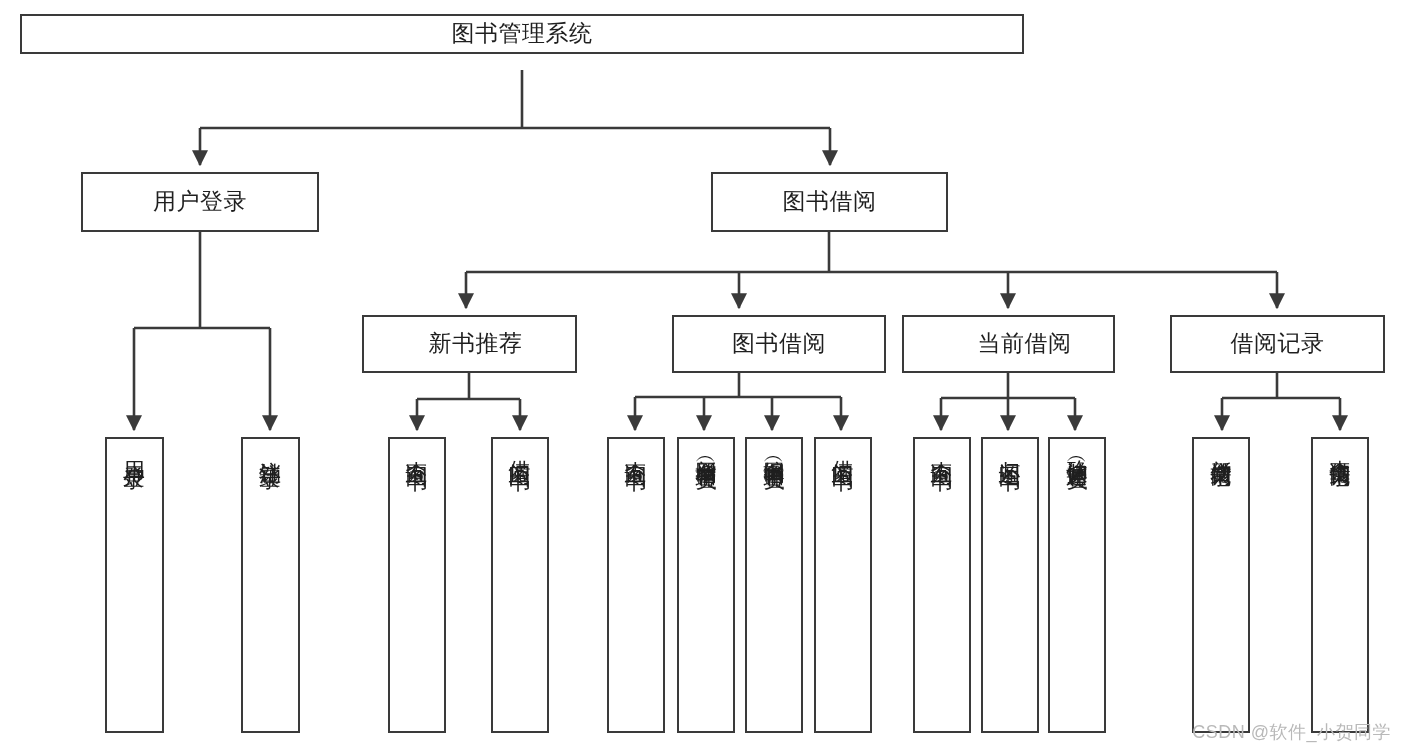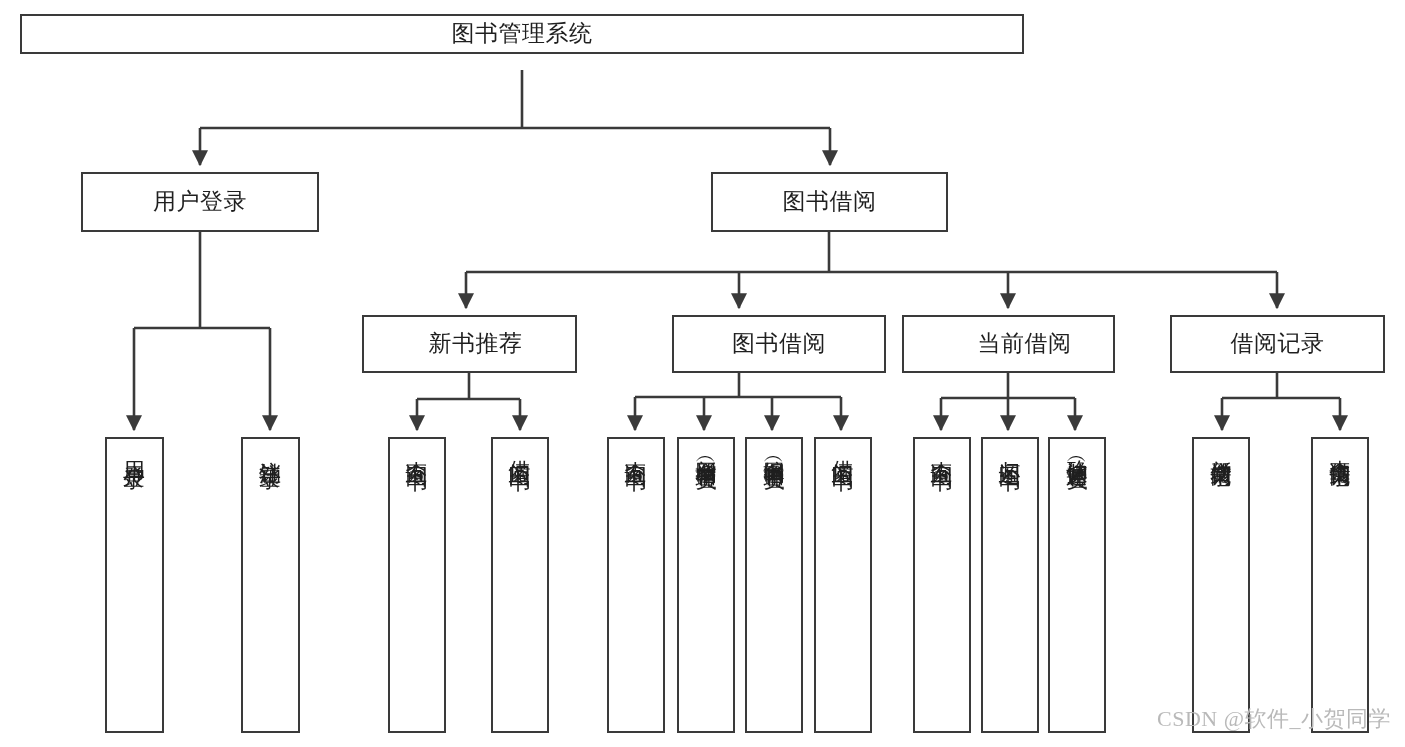--- a/index.html
+++ b/index.html
@@ -61,26 +61,25 @@
     letter-spacing: 3px;
     white-space: nowrap;
   }
   .node.vert.tall .label {
     font-size: 21px;
     letter-spacing: 1.5px;
   }
   .watermark {
     position: absolute;
     right: 14px;
-    bottom: 13px;
-    font-size: 22px;
+    bottom: 3px;
+    font-size: 18px;
     color: #b9b9b9;
     letter-spacing: 0.5px;
     white-space: nowrap;
-    font-family: Liberation Serif, serif;
   }
 </style>
 </head>
 <body>
 
 <div id="stage">
 
   <svg id="wires" viewBox="0 0 1405 747" xmlns="http://www.w3.org/2000/svg">
     <defs>
       <marker id="arrow" viewBox="0 0 10 10" refX="9.2" refY="5" markerWidth="6.2" markerHeight="6.2" orient="auto-start-reverse">

